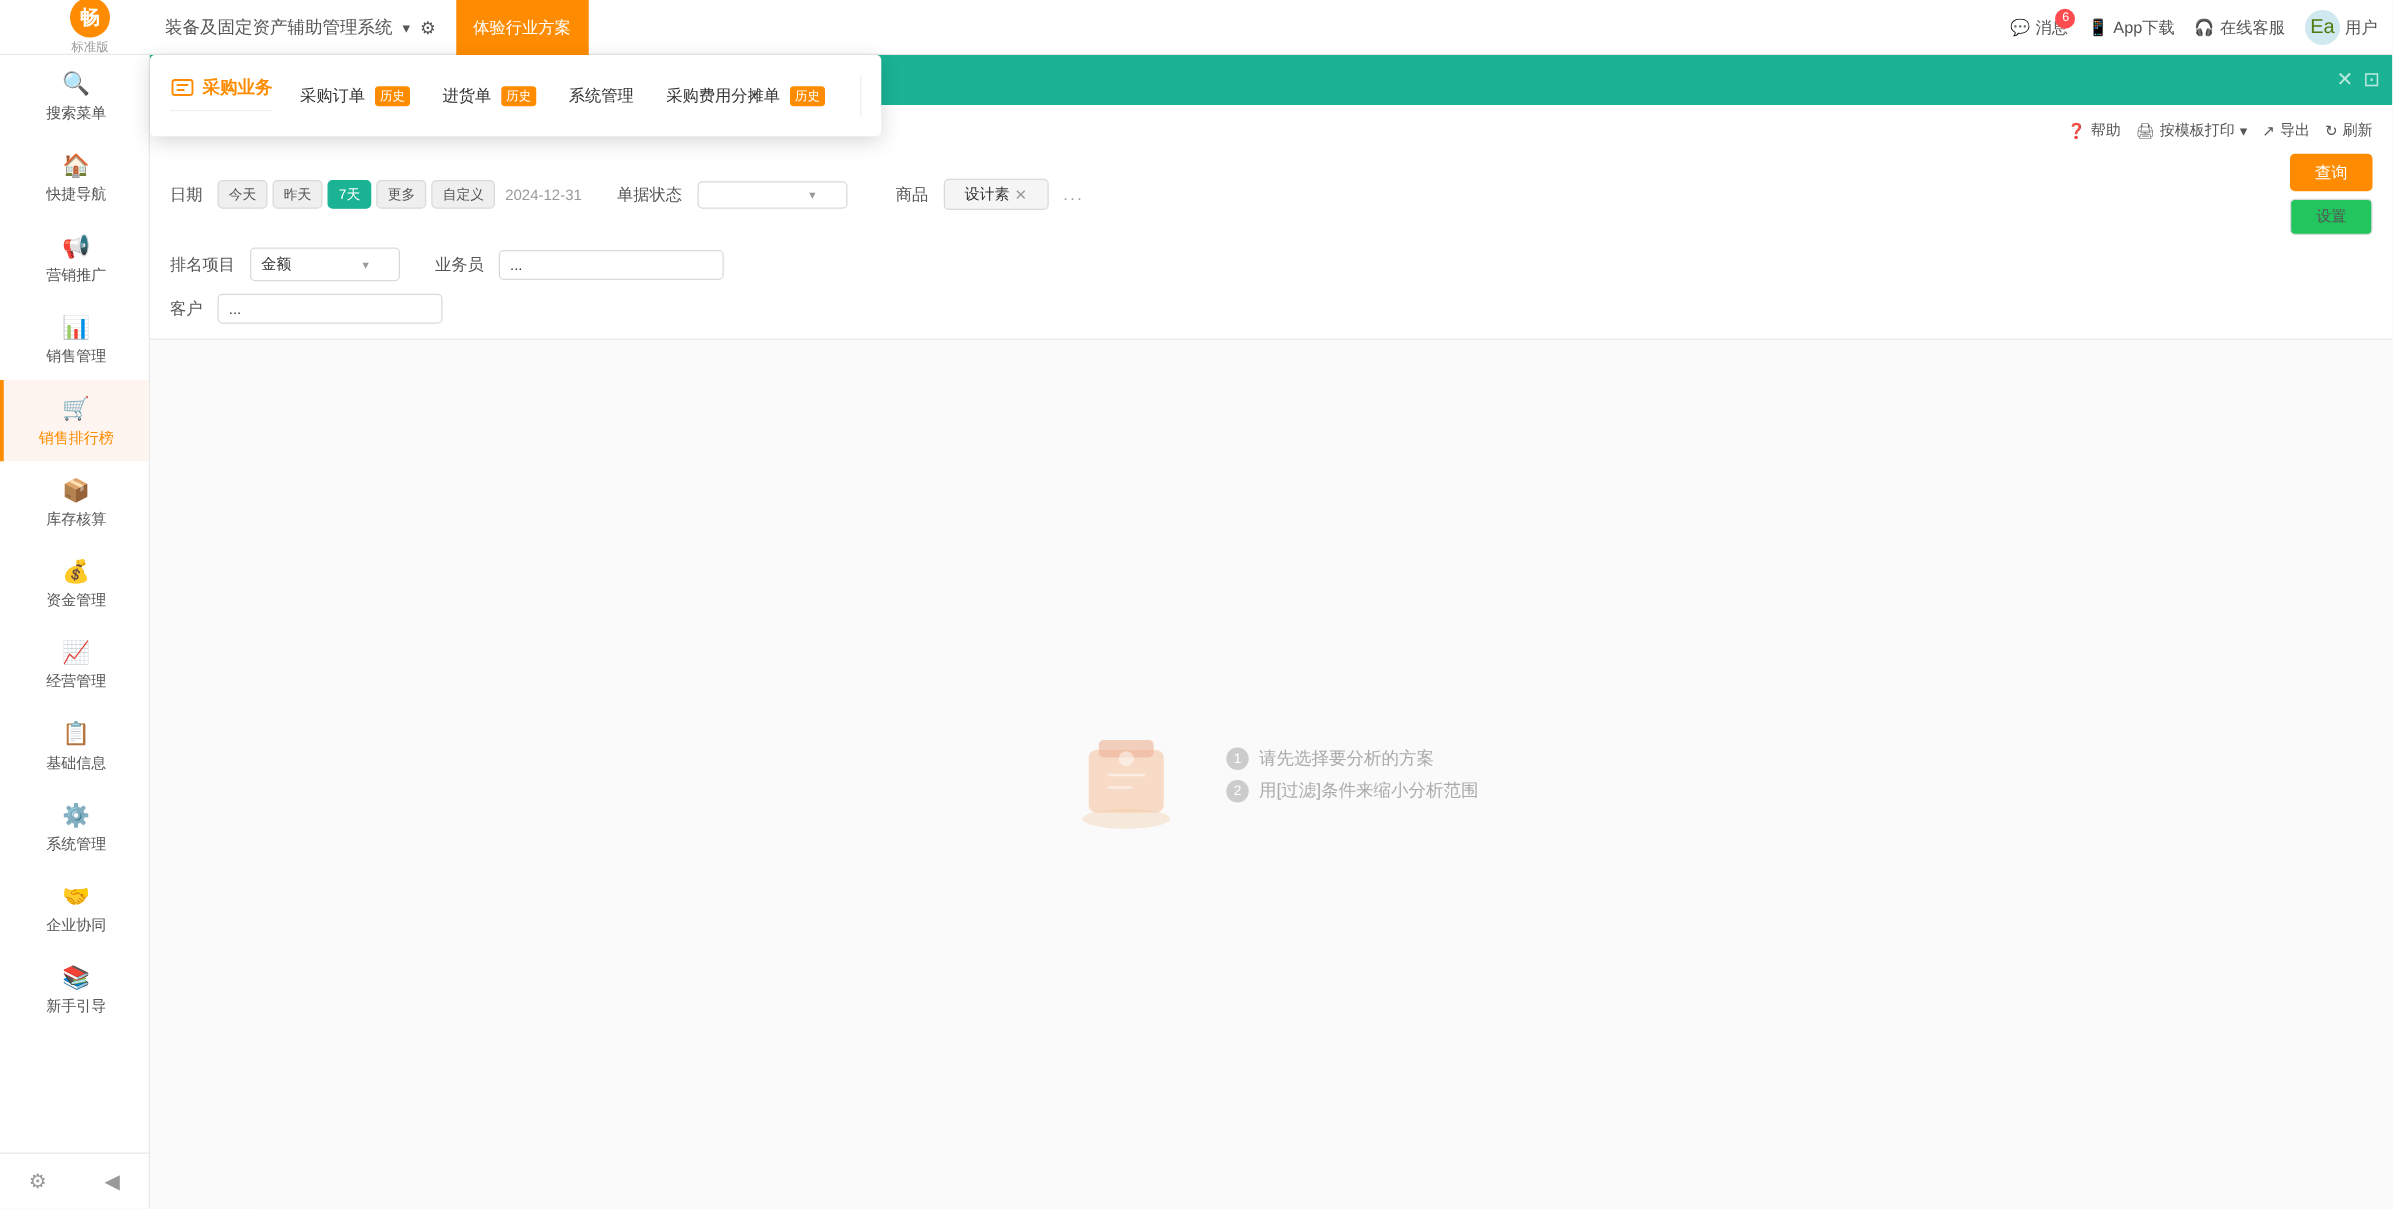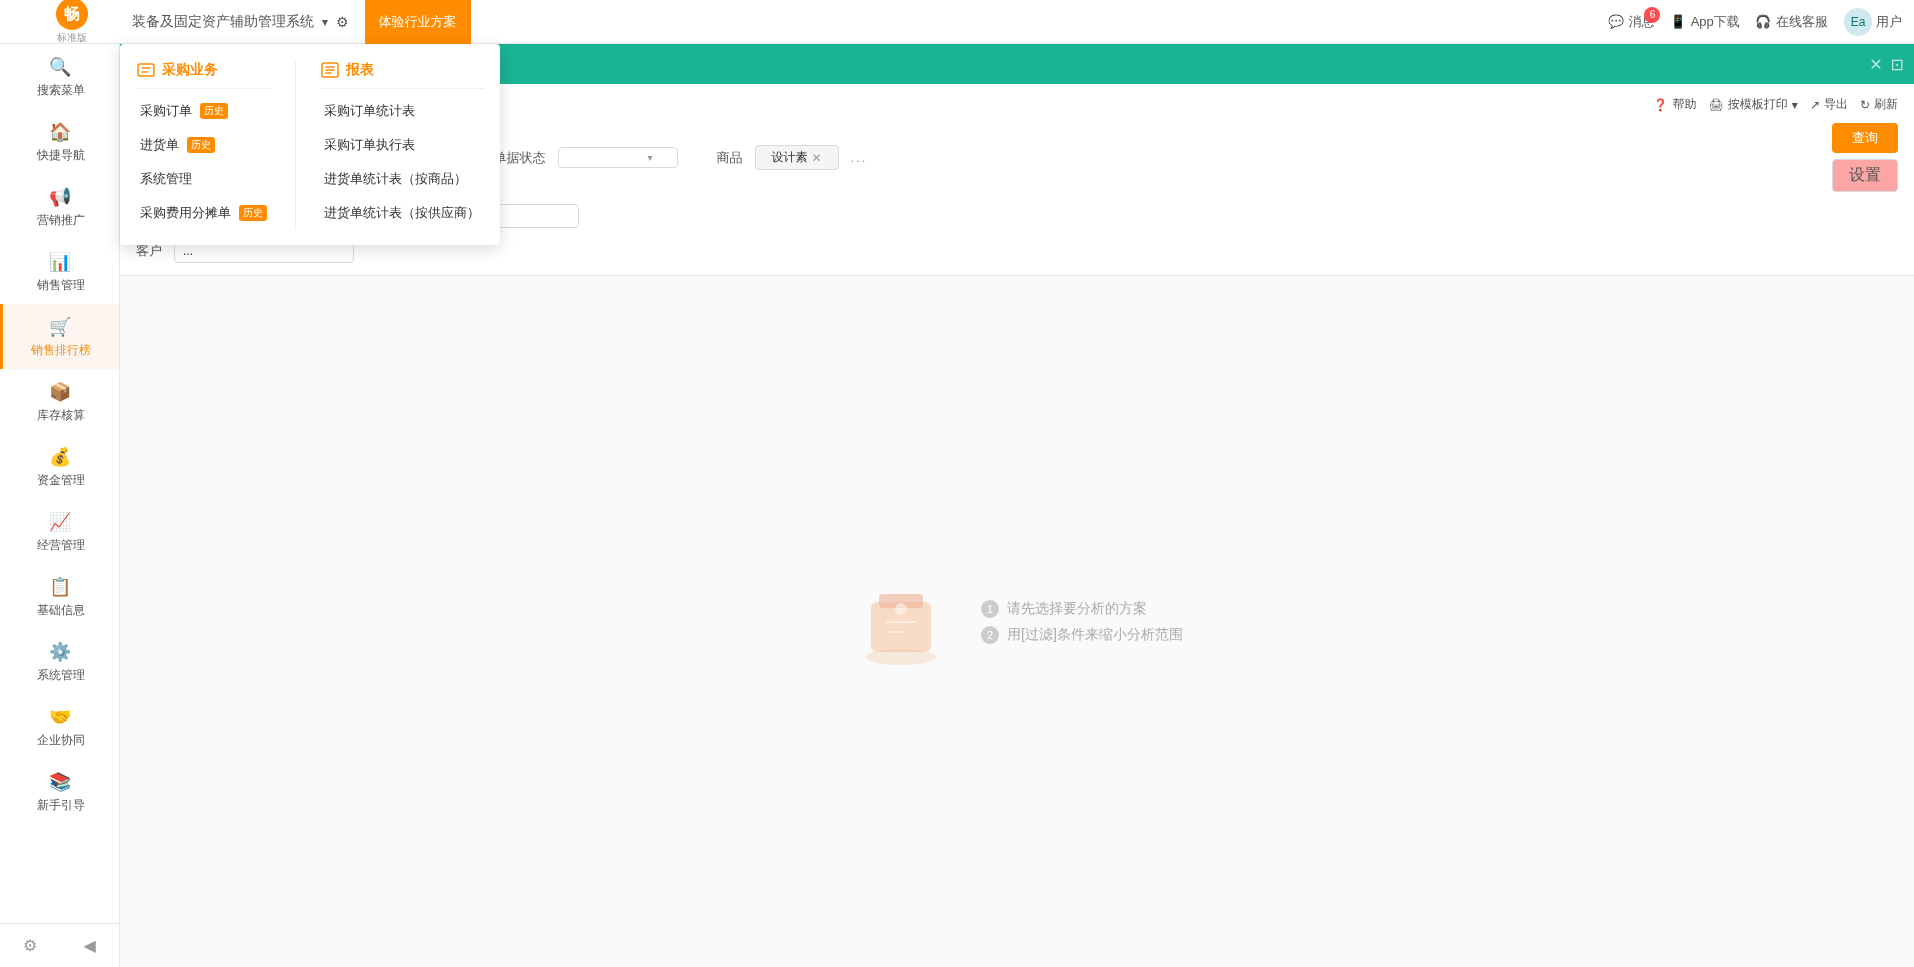--- a/index.html
+++ b/index.html
@@ -91,22 +91,22 @@
       right: -6px;
     }
     .avatar-circle {
       width: 28px;
       height: 28px;
       background: #d0e8f0;
       border-radius: 50%;
       display: flex;
       align-items: center;
       justify-content: center;
-      color: #0f766e;
-      font-size: 12px;
+      color: #4d7c0f;
+      font-size: 16px;
     }
 
     
     .main-layout {
       display: flex;
       height: calc(100vh - 44px);
     }
 
     
     .sidebar {
@@ -289,27 +289,27 @@
     .query-btn {
       background: #ff8c00;
       color: white;
       border: none;
       padding: 6px 20px;
       border-radius: 4px;
       cursor: pointer;
       font-size: 13px;
     }
     .settings-btn {
-      background: #fca5a5;
+      background: #22c55e;
       color: #555;
       border: 1px solid #d9d9d9;
       padding: 5px 16px;
       border-radius: 4px;
       cursor: pointer;
-      font-size: 16px;
+      font-size: 12px;
     }
 
     
     .empty-state {
       flex: 1;
       display: flex;
       align-items: center;
       justify-content: center;
       flex-direction: row;
       gap: 30px;
@@ -349,21 +349,21 @@
       left: 120px;
       background: white;
       box-shadow: 0 4px 16px rgba(0,0,0,0.15);
       border-radius: 4px;
       z-index: 300;
       display: flex;
       padding: 16px;
       gap: 24px;
       min-width: 340px;
     }
-    .dropdown-col { display: flex; flex-direction: column; gap: 2px; min-width: 130px; }
+    .dropdown-col { display: flex; flex-direction: row; gap: 18px; min-width: 130px; }
     .dropdown-col-title {
       display: flex;
       align-items: center;
       gap: 6px;
       font-size: 14px;
       font-weight: bold;
       color: #ff8c00;
       padding-bottom: 8px;
       border-bottom: 1px solid #f0f0f0;
       margin-bottom: 4px;
@@ -647,36 +647,13 @@
       <span>系统管理</span>
     </div>
     <div class="dropdown-item">
       <span>采购费用分摊单</span>
       <span class="history-badge">历史</span>
     </div>
   </div>
 
   <div class="dropdown-divider"></div>
 
-  <div class="dropdown-col">
-    <div class="dropdown-col-title">
-      <span class="dropdown-col-icon">
-        <svg width="20" height="20" viewBox="0 0 20 20">
-          <rect x="2" y="3" width="16" height="14" rx="2" fill="none" stroke="#ff8c00" stroke-width="1.5"></rect>
-          <path d="M6 7h8M6 10h8M6 13h5" stroke="#ff8c00" stroke-width="1.5" stroke-linecap="round"></path>
-        </svg>
-      </span>
-      <span>报表</span>
-    </div>
-    <div class="dropdown-item">
-      <span>采购订单统计表</span>
-    </div>
-    <div class="dropdown-item">
-      <span>采购订单执行表</span>
-    </div>
-    <div class="dropdown-item">
-      <span>进货单统计表（按商品）</span>
-    </div>
-    <div class="dropdown-item">
-      <span>进货单统计表（按供应商）</span>
-    </div>
-  </div>
 </div>
 
 </body></html>

